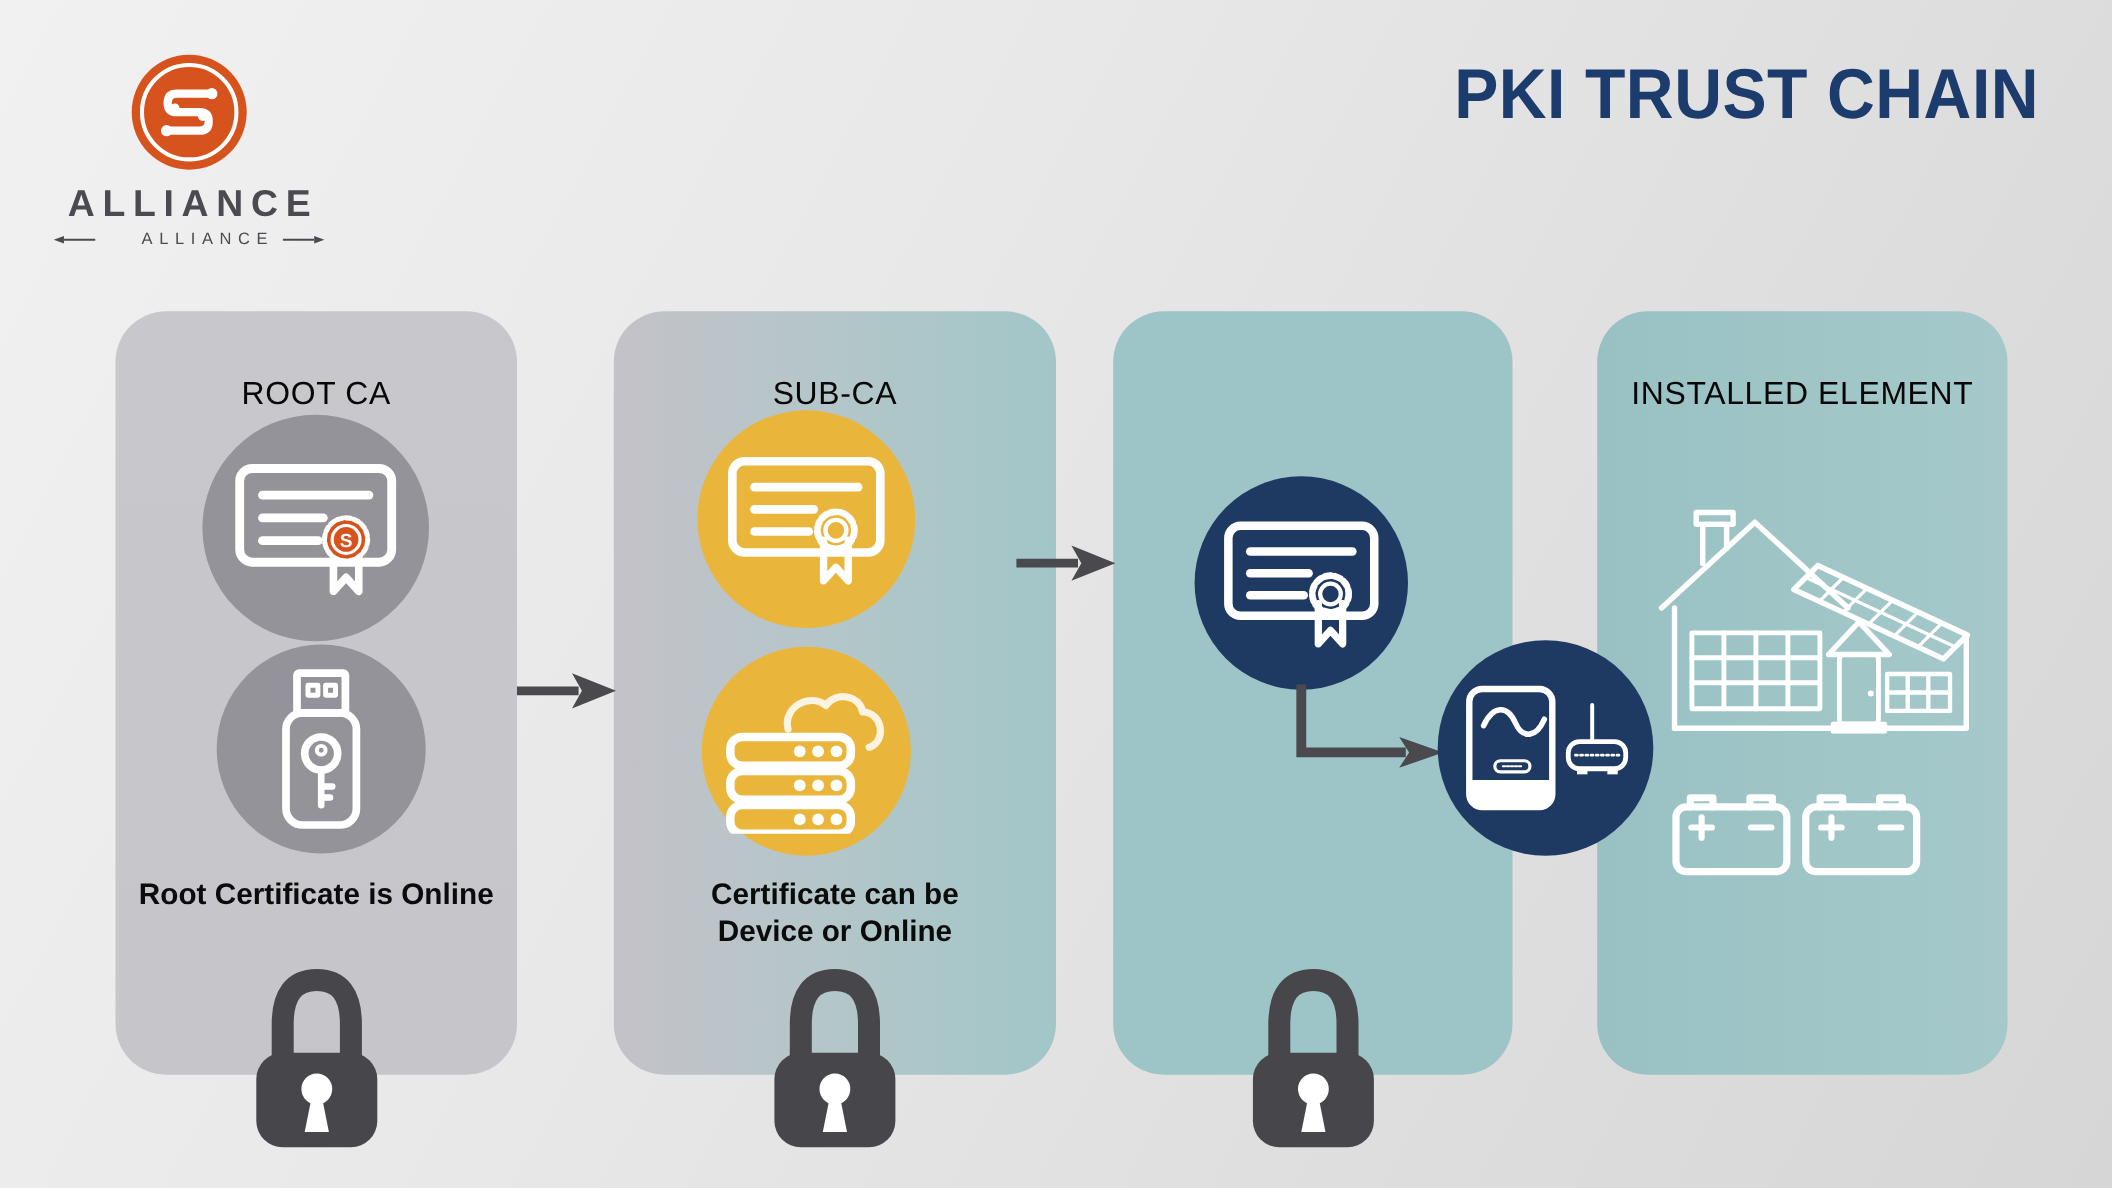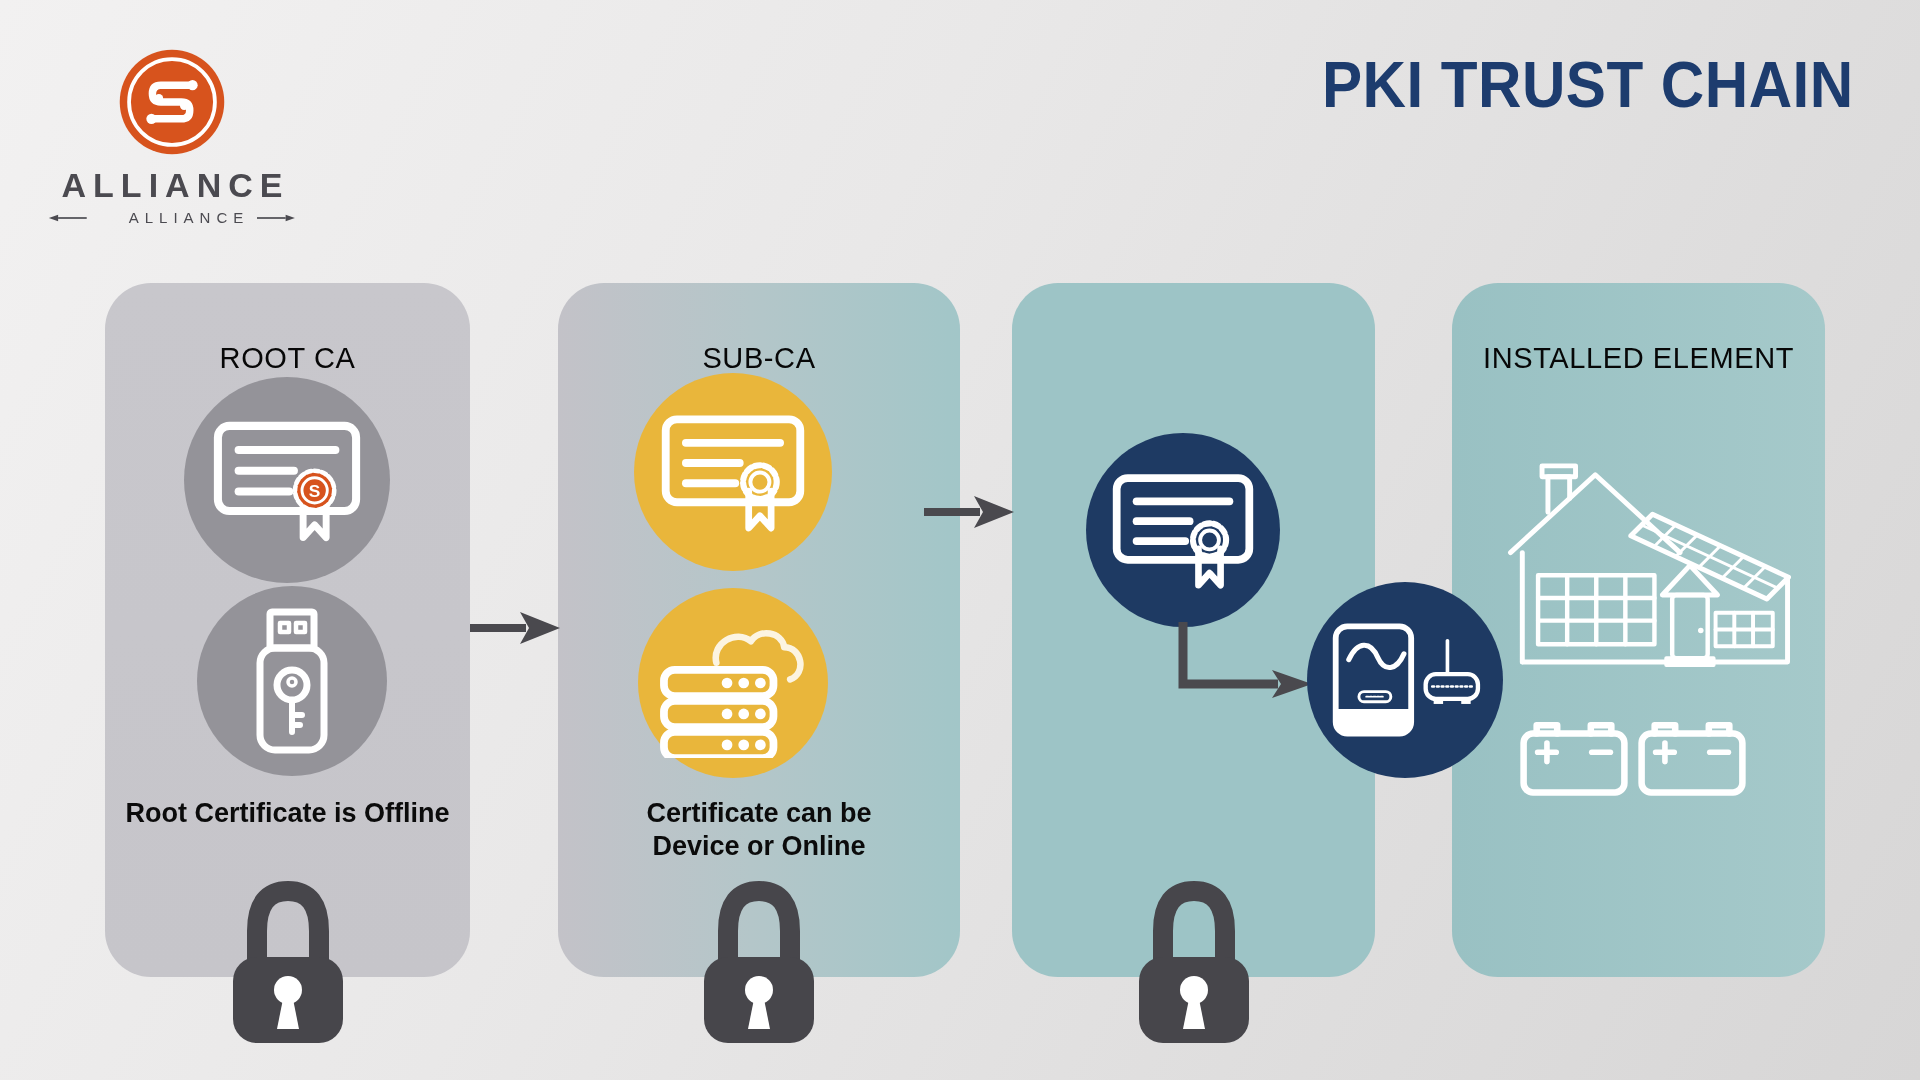--- a/index.html
+++ b/index.html
@@ -97,21 +97,21 @@
         <rect x="30" y="6" width="44" height="36" rx="2" stroke-width="7"></rect>
         <rect x="40" y="17" width="9" height="9" stroke-width="4.5"></rect>
         <rect x="56" y="17" width="9" height="9" stroke-width="4.5"></rect>
         <rect x="20" y="42" width="64" height="102" rx="15" stroke-width="7"></rect>
         <circle cx="52" cy="79" r="15" stroke-width="7"></circle>
         <circle cx="52" cy="76" r="4" stroke-width="3.5"></circle>
         <path d="M52,94 V126 M52,109 h10 M52,119 h8" stroke-width="6"></path>
       </svg>
     </div>
 
-    <div class="caption">Root Certificate is Offline</div>
+    <div class="caption">Root Certificate is Online</div>
 
     <svg class="lock" width="122" height="180" viewBox="0 0 122 180">
       <path d="M30,100 V66 q0,-40 31,-40 q31,0 31,40 v34" fill="none" stroke="#47464b" stroke-width="20"></path>
       <rect x="6" y="92" width="110" height="86" rx="24" fill="#47464b"></rect>
       <circle cx="61" cy="125" r="14" fill="#fff"></circle>
       <path d="M56,134 L50,164 H72 L66,134 Z" fill="#fff"></path>
     </svg>
   </section>
 
   <section class="panel panel-sub">

